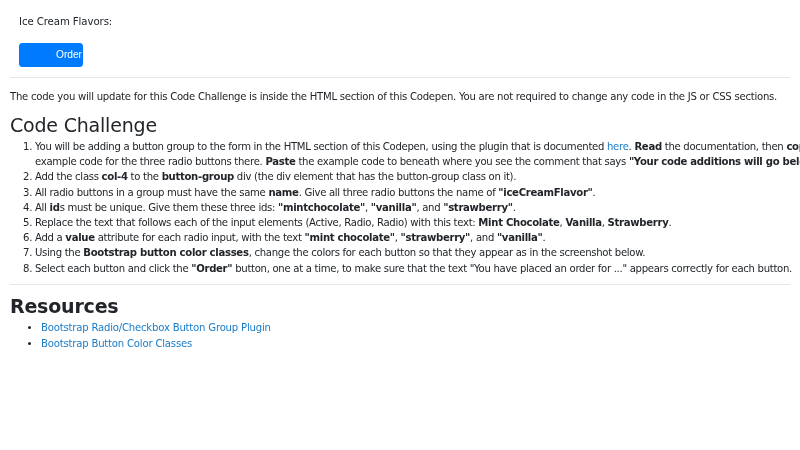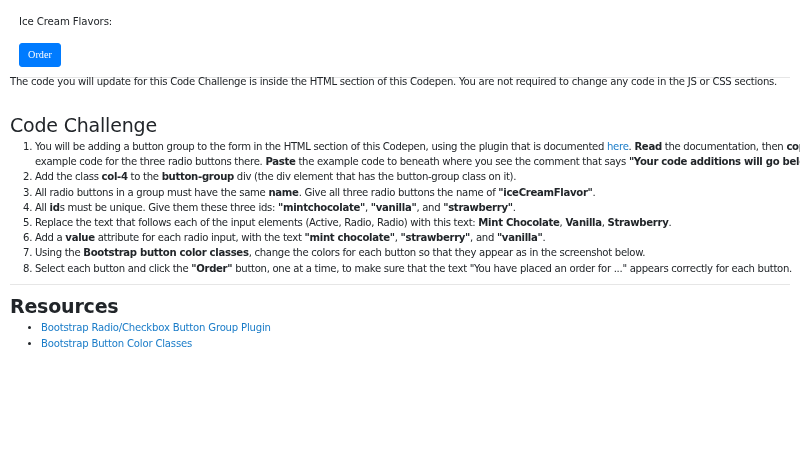--- a/index.html
+++ b/index.html
@@ -25,46 +25,46 @@
     .form-label {
       display: block;
       font-size: 10.2px;
       line-height: 15px;
       letter-spacing: -0.1px;
     }
     .order-btn {
       position: absolute;
       left: 19px;
       top: 43px;
-      width: 42px;
+      width: 64px;
       height: 24px;
       background: #007bff;
       color: #ffffff;
       border: 1px solid #007bff;
       border-radius: 3px;
-      font-family: Liberation Serif, serif;
+      font-family: Liberation Sans, sans-serif;
       font-size: 10.2px;
       line-height: 20px;
-      text-align: center;
+      text-align: right;
       padding: 0;
       cursor: pointer;
     }
     .hr {
       position: absolute;
       left: 10px;
       width: 780px;
       height: 0;
       border-top: 1px solid #e6e6e6;
     }
     .hr-1 { top: 77px; }
     .hr-2 { top: 284px; }
     .intro {
       position: absolute;
       left: 10px;
-      top: 74px;
+      top: 89px;
       width: 790px;
       white-space: nowrap;
       letter-spacing: -0.25px;
       font-size: 10.1px;
     }
     .section-title {
       position: absolute;
       left: 10px;
       margin: 0;
       font-weight: 400;

